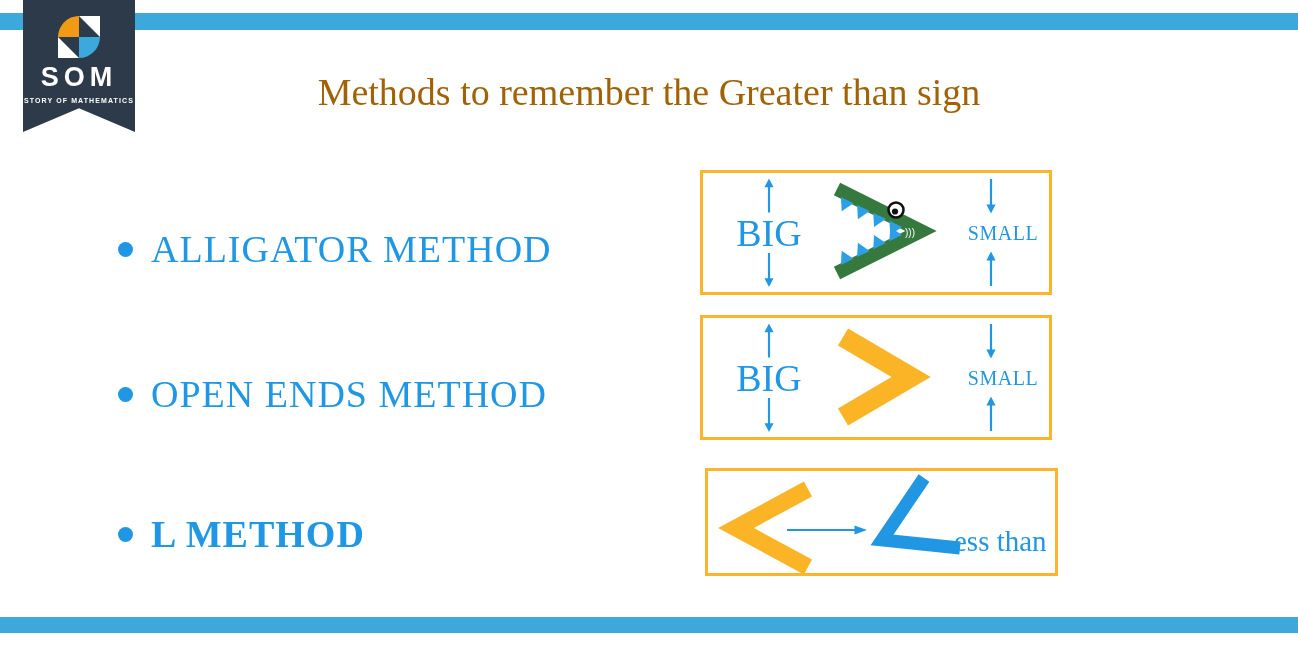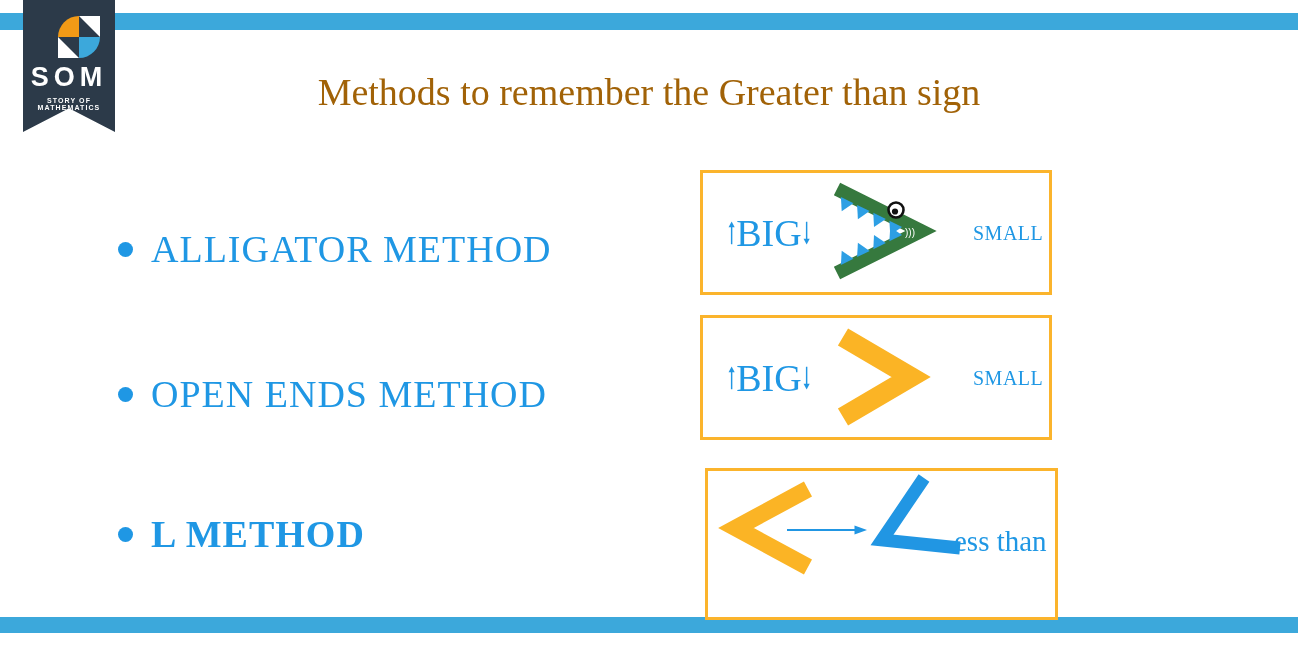--- a/index.html
+++ b/index.html
@@ -3,21 +3,21 @@
 <meta charset="utf-8">
 <style>
   html,body{margin:0;padding:0;background:#ffffff;}
   .slide{position:relative;width:1298px;height:649px;background:#ffffff;overflow:hidden;
          font-family:"Liberation Serif",serif;}
   .stripe{position:absolute;left:0;width:100%;background:#3CA8DB;}
   .stripe.top{top:13px;height:17px;}
   .stripe.bottom{top:617px;height:16px;}
 
   
-  .badge{position:absolute;left:23px;top:0;width:92px;height:132px;background:#2C3A49;z-index:5;
+  .badge{position:absolute;left:23px;top:0;width:112px;height:132px;background:#2C3A49;z-index:5;
          clip-path:polygon(0 0,100% 0,100% 100%,50% 82%,0 100%);}
   .logo-icon{position:absolute;left:35px;top:16px;width:42px;height:42px;}
   .logo-icon .q{position:absolute;width:21px;height:21px;}
   .q1{left:0;top:0;background:#F29A16;border-radius:100% 0 0 0;}
   .q2{left:21px;top:0;background:#ffffff;clip-path:polygon(0 0,100% 0,100% 100%);}
   .q3{left:0;top:21px;background:#ffffff;clip-path:polygon(0 0,100% 100%,0 100%);}
   .q4{left:21px;top:21px;background:#3CA8DB;border-radius:0 0 100% 0;}
   .logo-acronym{position:absolute;left:0;top:62px;width:100%;text-align:center;color:#ffffff;
         font-family:"Liberation Sans",sans-serif;font-weight:bold;font-size:27px;letter-spacing:5px;}
   .logo-tagline{position:absolute;left:0;top:97px;width:100%;text-align:center;color:#ffffff;
@@ -29,23 +29,23 @@
   
   .bullet-row{position:absolute;left:118px;display:flex;align-items:center;height:46px;margin-top:12px;}
   .bullet-row.b1{top:214px;} .bullet-row.b2{top:359px;} .bullet-row.b3{top:499px;font-weight:bold;}
   .bullet-dot{width:15px;height:15px;border-radius:50%;background:#1F97E4;margin-right:18px;flex:none;}
   .bullet-label{color:#1F97E4;font-size:38px;letter-spacing:1px;white-space:nowrap;}
 
   
   .panel{position:absolute;background:#ffffff;border:3px solid #FBB42C;box-sizing:border-box;}
   .panel.p1{left:700px;top:170px;width:352px;height:125px;}
   .panel.p2{left:700px;top:315px;width:352px;height:125px;}
-  .panel.p3{left:705px;top:468px;width:353px;height:152px;}
+  .panel.p3{left:705px;top:468px;width:353px;height:108px;}
 
-  .value-col{position:absolute;top:0;height:100%;width:84px;display:flex;flex-direction:row;
+  .value-col{position:absolute;top:0;height:100%;width:84px;display:flex;flex-direction:column;
              align-items:center;justify-content:space-between;padding:5px 0;box-sizing:border-box;}
   .value-col.big{left:24px;} .value-col.small{left:246px;}
   .big-word{color:#1F97E4;font-size:38px;line-height:38px;}
   .small-word{color:#1F97E4;font-size:20px;line-height:20px;letter-spacing:.5px;margin-left:24px;}
   .v-arrow{display:block;}
 
   .gator-wrap{position:absolute;left:130px;top:6px;}
   .gt-wrap{position:absolute;left:130px;top:9px;}
   .lt-wrap{position:absolute;left:8px;top:10px;}
   .r-arrow-wrap{position:absolute;left:78px;top:52px;}

